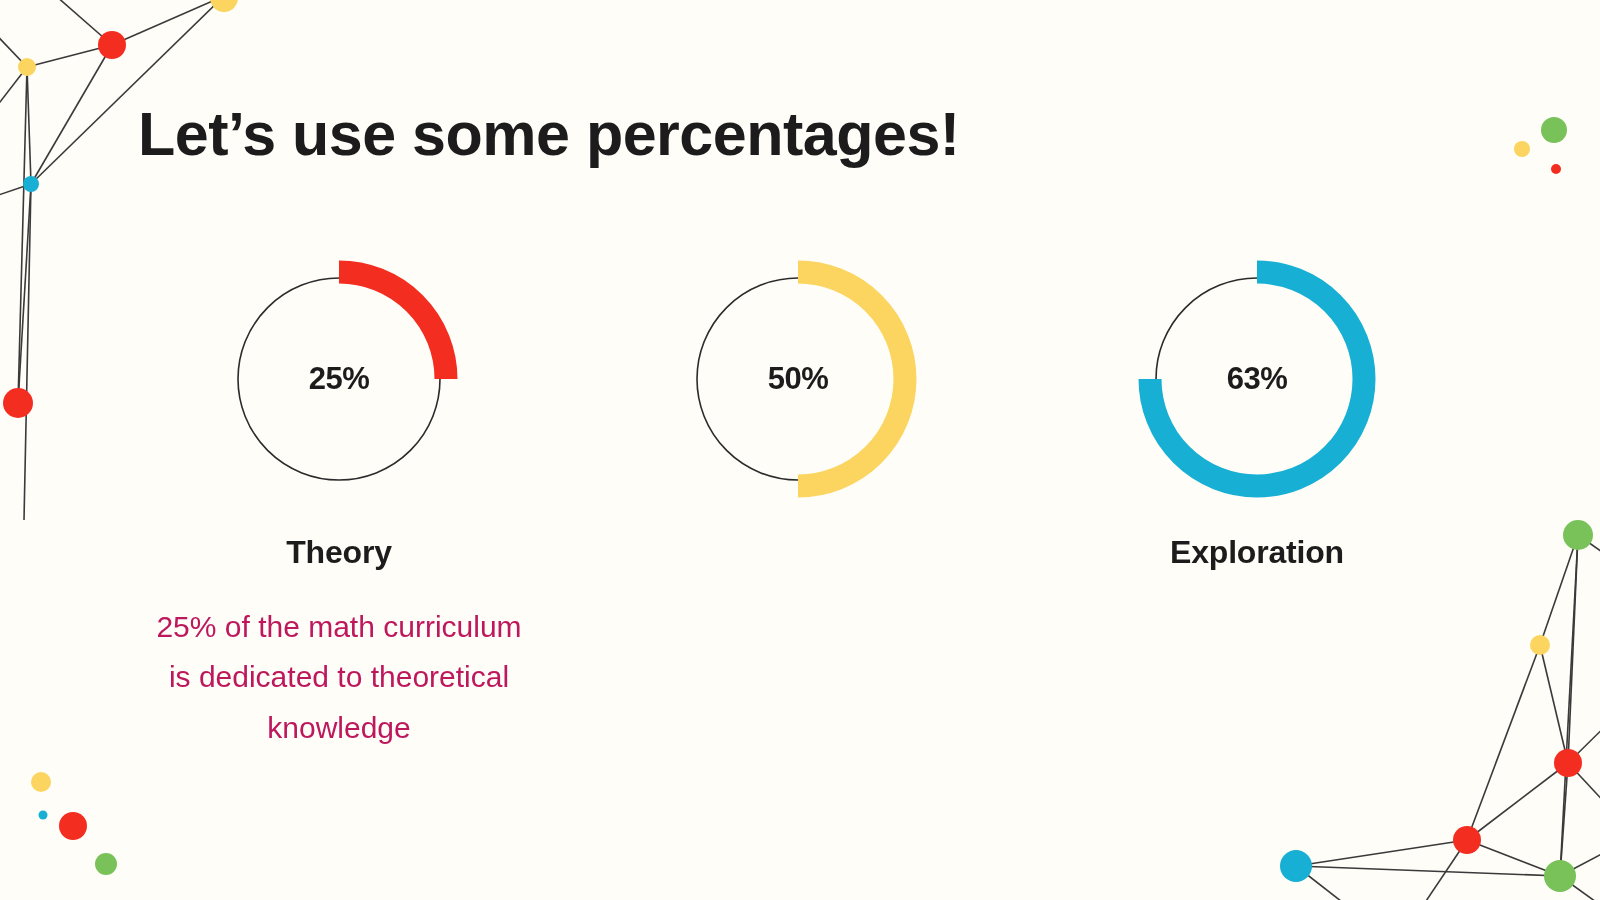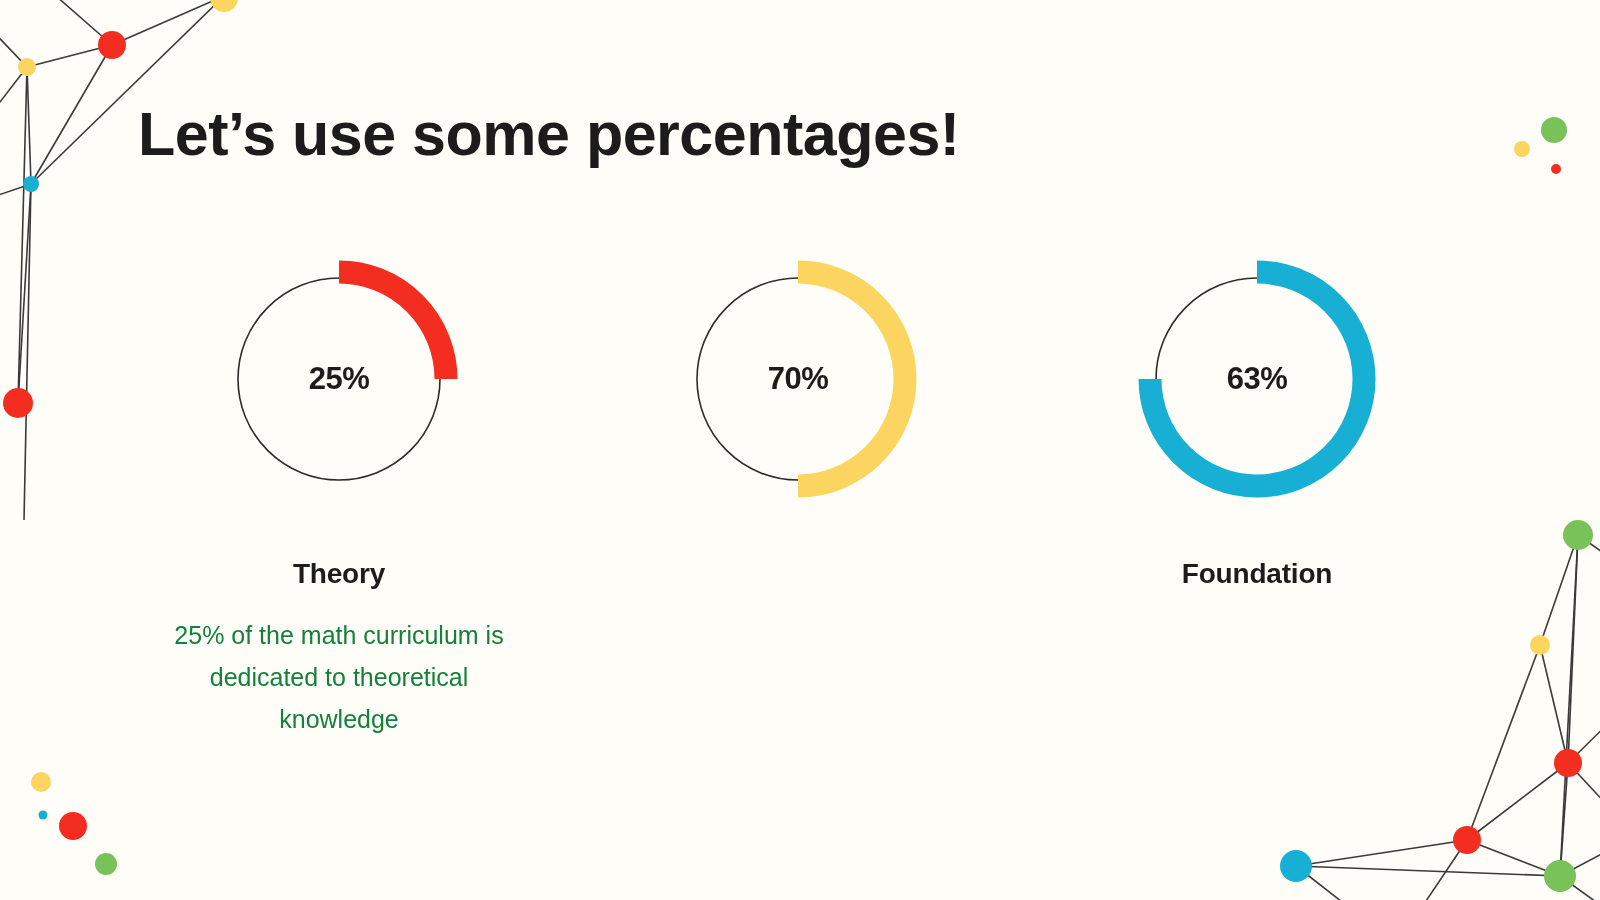--- a/index.html
+++ b/index.html
@@ -65,32 +65,32 @@
   }
   .donut-value {
     position:relative;
     font-size:31px;
     font-weight:bold;
     color:#1C1C1C;
     letter-spacing:-0.5px;
     z-index:2;
   }
   .col-heading {
-    margin-top:48px;
-    font-size:28px;
+    margin-top:24px;
+    font-size:32px;
     font-weight:bold;
     color:#1C1C1C;
     letter-spacing:-0.2px;
     text-align:center;
   }
   .col-desc {
-    margin-top:24px;
-    font-size:25px;
+    margin-top:31px;
+    font-size:30px;
     line-height:1.68;
-    color:#15803d;
+    color:#be185d;
     text-align:center;
     font-weight:normal;
     max-width:350px;
   }
   .col:nth-child(1) .col-desc { max-width:372px; }
   .col:nth-child(2) .col-desc { max-width:350px; }
   .col:nth-child(3) .col-desc { max-width:330px; }
 </style>
 </head>
 <body>
@@ -180,30 +180,30 @@
       <div class="col-desc">25% of the math curriculum is dedicated to theoretical knowledge</div>
     </div>
 
     <div class="col">
       <div class="donut-wrap">
         <svg class="donut-svg" width="260" height="262" viewBox="0 0 260 262">
           <path d="M 130 30 A 101 101 0 1 1 130 232 A 101 101 0 1 1 130 30" fill="none" stroke="#2B2B2B" stroke-width="1.6"></path>
 
           <path d="M 130 24 A 107 107 0 0 1 130 238" fill="none" stroke="#FBD55F" stroke-width="23" stroke-linecap="butt"></path>
         </svg>
-        <span class="donut-value">70%</span>
+        <span class="donut-value">50%</span>
       </div>
     </div>
 
     <div class="col">
       <div class="donut-wrap">
         <svg class="donut-svg" width="260" height="262" viewBox="0 0 260 262">
           <path d="M 130 30 A 101 101 0 1 1 130 232 A 101 101 0 1 1 130 30" fill="none" stroke="#2B2B2B" stroke-width="1.6"></path>
 
           <path d="M 130 24 A 107 107 0 1 1 23 131" fill="none" stroke="#17AFD4" stroke-width="23" stroke-linecap="butt"></path>
         </svg>
         <span class="donut-value">63%</span>
       </div>
-      <div class="col-heading">Foundation</div>
+      <div class="col-heading">Exploration</div>
     </div>
 
   </div>
 </div>
 
 </body></html>

